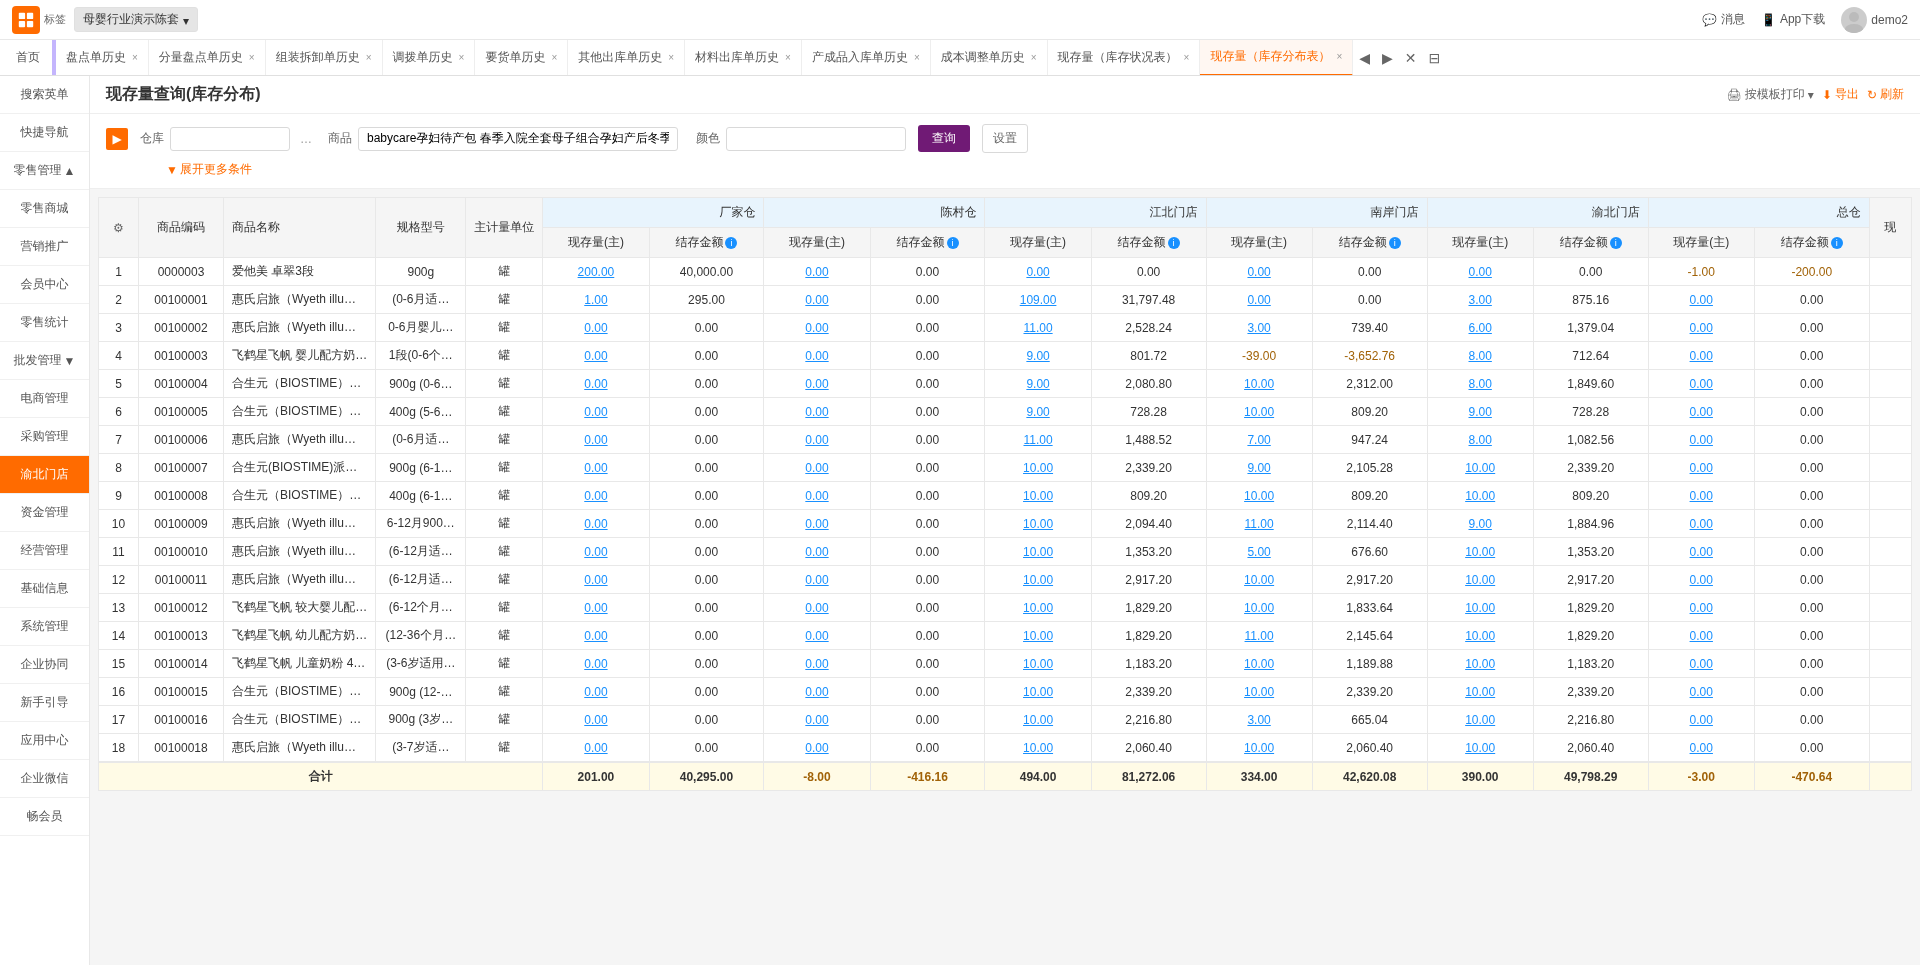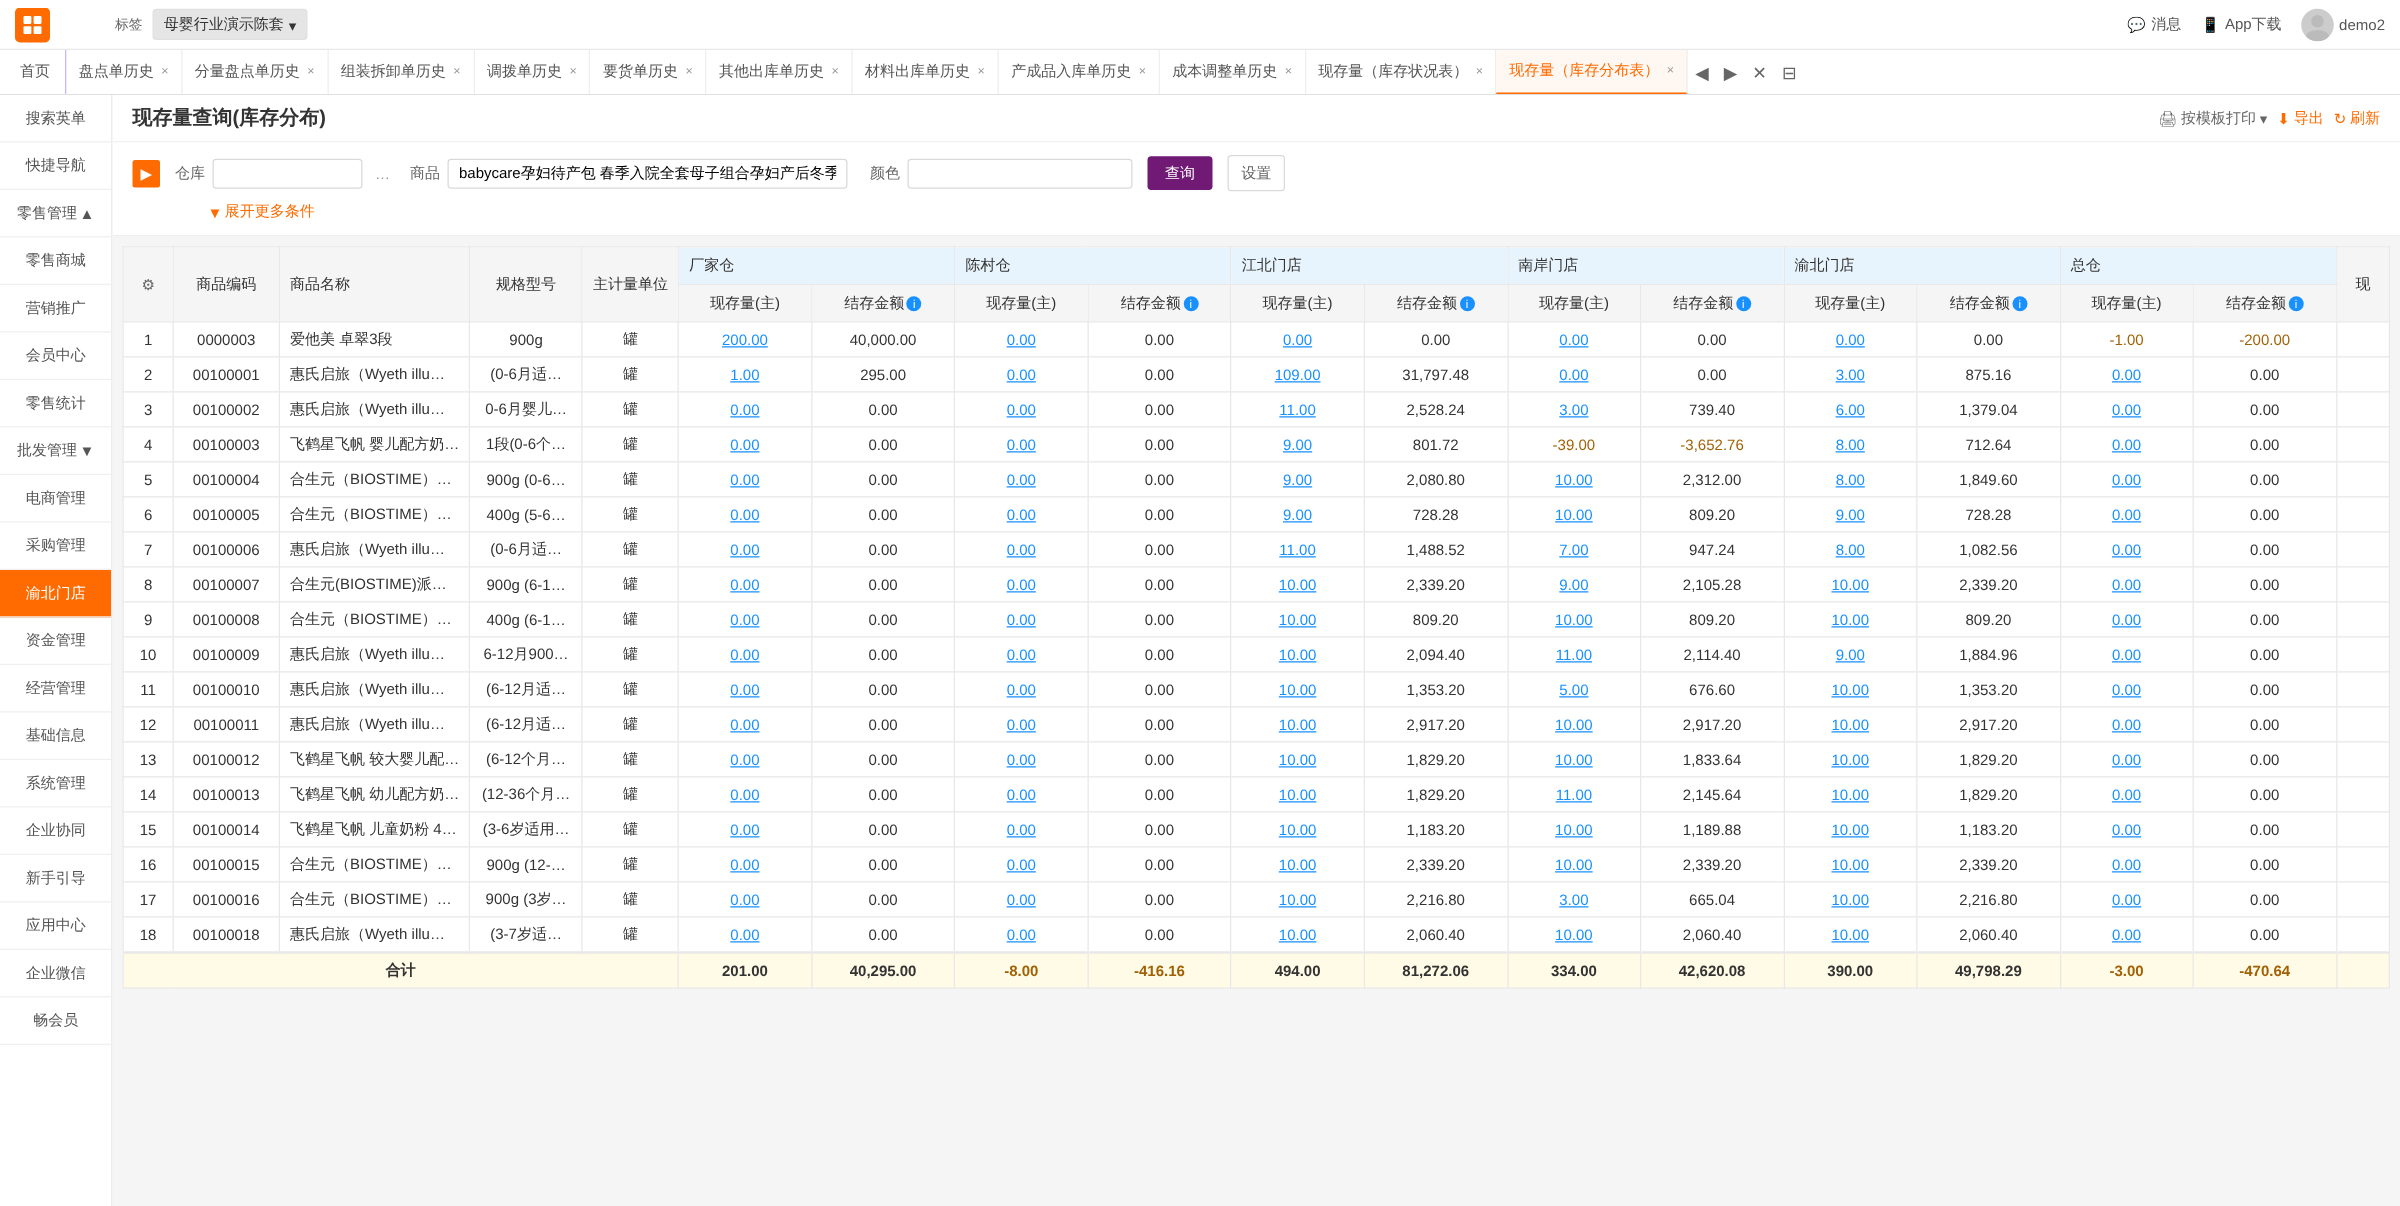--- a/index.html
+++ b/index.html
@@ -3,33 +3,33 @@
   <meta charset="utf-8">
   <style>
     * { box-sizing: border-box; margin: 0; padding: 0; }
     body { font-family: 'Microsoft YaHei', Arial, sans-serif; font-size: 12px; background: #f5f5f5; color: #333; overflow: hidden; }
 
     
     .topbar { height: 40px; background: #fff; display: flex; align-items: center; justify-content: space-between; padding: 0 12px; border-bottom: 1px solid #e8e8e8; }
     .topbar-left { display: flex; align-items: center; gap: 8px; }
     .logo-area { display: flex; align-items: center; gap: 4px; }
     .logo-icon { width: 28px; height: 28px; background: #ff6b00; border-radius: 4px; display: flex; align-items: center; justify-content: center; color: #fff; font-size: 10px; font-weight: bold; }
-    .logo-text { font-size: 11px; color: #666; margin-left: 48px; }
+    .logo-text { font-size: 11px; color: #666; }
     .industry-selector { display: flex; align-items: flex-end; gap: 4px; background: #e5e5e5; padding: 3px 8px; border-radius: 3px; cursor: pointer; border: 1px solid #e0e0e0; }
     .topbar-right { display: flex; align-items: center; gap: 16px; }
     .topbar-btn { display: flex; align-items: center; gap: 4px; color: #555; cursor: pointer; font-size: 12px; }
     .avatar { width: 26px; height: 26px; border-radius: 50%; background: #ccc; overflow: hidden; display: flex; align-items: center; justify-content: center; }
 
     
     .tabbar { height: 36px; background: #fff; display: flex; align-items: center; border-bottom: 1px solid #e0e0e0; overflow-x: hidden; padding: 0 4px; }
     .tab-item { display: flex; align-items: center; gap: 4px; padding: 0 10px; height: 36px; font-size: 12px; white-space: nowrap; cursor: pointer; border-right: 1px solid #eee; color: #555; flex-shrink: 0; }
     .tab-item.active { color: #ff6b00; background: #fff7f2; border-bottom: 2px solid #ff6b00; }
     .tab-item .close-x { color: #999; font-size: 10px; margin-left: 2px; }
     .tab-nav-btn { padding: 0 6px; cursor: pointer; color: #666; font-size: 14px; height: 36px; display: flex; align-items: center; }
-    .home-tab { color: #555; padding: 0 12px; height: 36px; display: flex; align-items: center; font-size: 12px; cursor: pointer; border-right: 1px solid #c4b5fd; }
+    .home-tab { color: #555; padding: 0 12px; height: 36px; display: flex; align-items: center; font-size: 12px; cursor: pointer; border-right: 4px solid #c4b5fd; }
 
     
     .main-layout { display: flex; height: calc(965px - 40px - 36px); }
 
     
     .sidebar { width: 90px; background: #fff; border-right: 1px solid #e8e8e8; display: flex; flex-direction: column; overflow-y: auto; }
     .sidebar-item { padding: 10px 4px; text-align: center; cursor: pointer; color: #555; font-size: 12px; border-bottom: 1px solid #f0f0f0; }
     .sidebar-item.active { background: #ff6b00; color: #fff; }
     .sidebar-item.has-arrow { display: flex; justify-content: center; align-items: center; gap: 2px; }
 
@@ -55,21 +55,21 @@
     .search-btn { background: #701a75; color: #fff; border: none; border-radius: 3px; padding: 5px 14px; cursor: pointer; font-size: 12px; }
     .setting-btn { background: #fff; color: #666; border: 1px solid #d9d9d9; border-radius: 3px; padding: 5px 10px; cursor: pointer; font-size: 12px; }
     .orange-arrow { width: 22px; height: 22px; background: #ff6b00; color: #fff; display: flex; align-items: center; justify-content: center; cursor: pointer; border-radius: 2px; flex-shrink: 0; }
     .dots-btn { color: #999; cursor: pointer; padding: 0 4px; }
 
     
     .table-wrapper { flex: 1; overflow: auto; padding: 8px; }
     .data-table { width: 100%; border-collapse: collapse; background: #fff; font-size: 12px; }
     .data-table th { background: #f5f5f5; border: 1px solid #e8e8e8; padding: 6px 8px; text-align: center; white-space: nowrap; font-weight: normal; color: #333; position: sticky; top: 0; z-index: 1; }
     .data-table td { border: 1px solid #e8e8e8; padding: 5px 8px; text-align: center; white-space: nowrap; }
-    .data-table .group-header { background: #e8f4fd; color: #333; text-align: left; font-weight: normal; }
+    .data-table .group-header { background: #e8f4fd; color: #333; text-align: right; font-weight: normal; }
     .data-table .col-seq { width: 40px; }
     .data-table .col-code { width: 85px; }
     .data-table .col-name { width: 130px; text-align: left; }
     .data-table .col-spec { width: 90px; }
     .data-table .col-unit { width: 60px; }
     .num-link { color: #1890ff; text-decoration: underline; cursor: pointer; }
     .num-red { color: #a16207; }
     .footer-row td { background: #fffbe6; font-weight: bold; border-top: 2px solid #e8e8e8; }
     .settings-icon { width: 16px; height: 16px; display: inline-flex; align-items: center; justify-content: center; color: #666; }
     .th-info { display: inline-flex; align-items: center; gap: 2px; }

